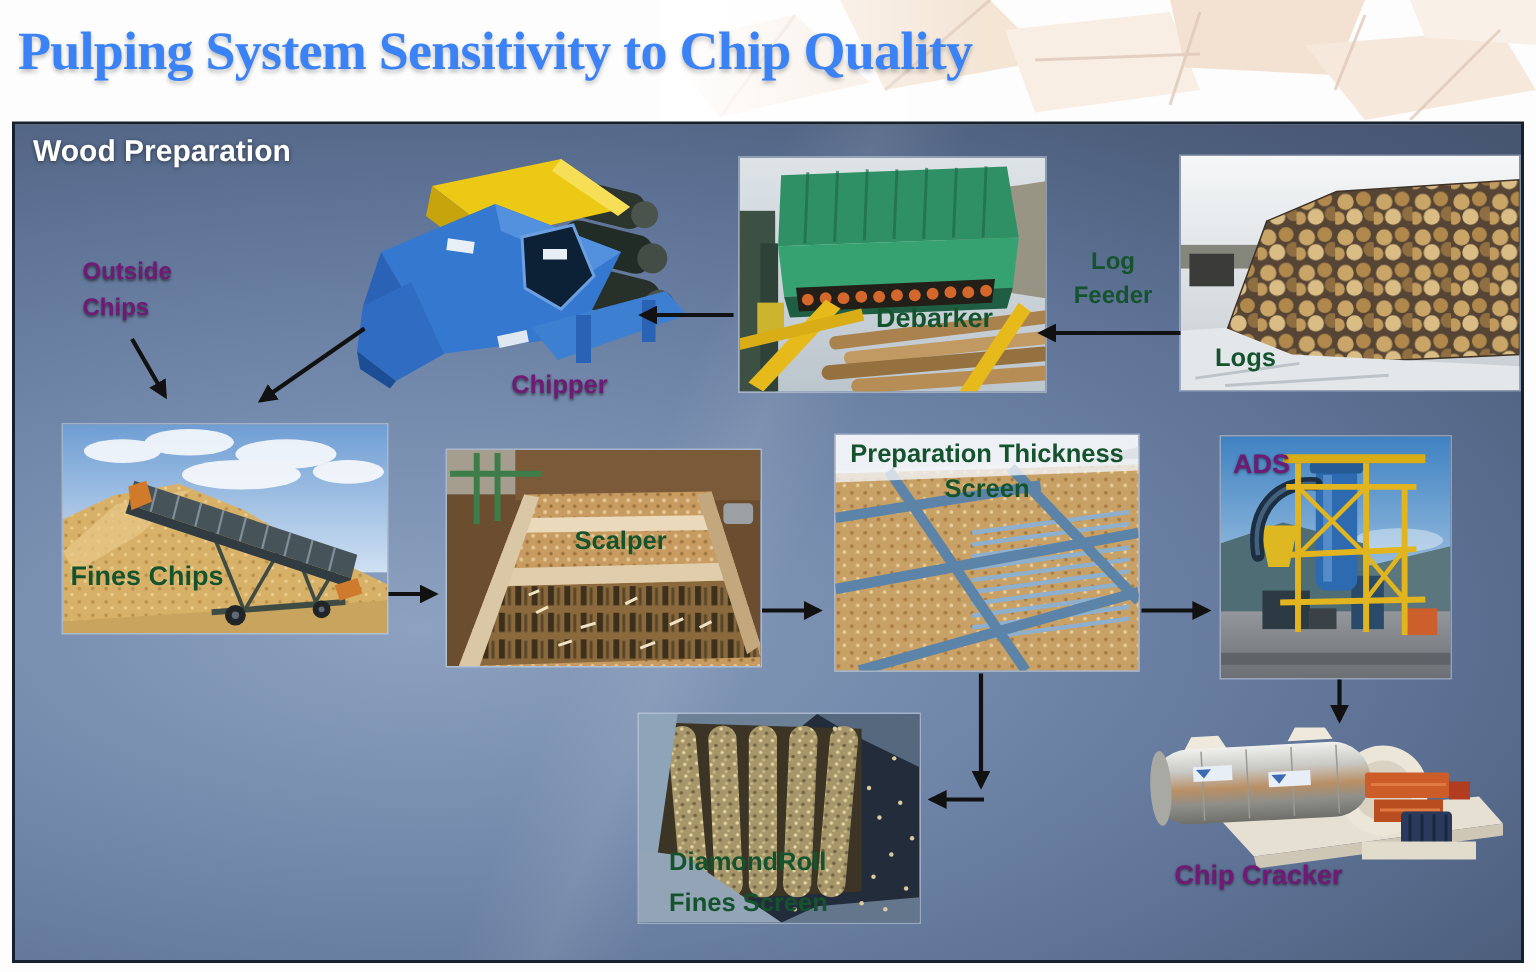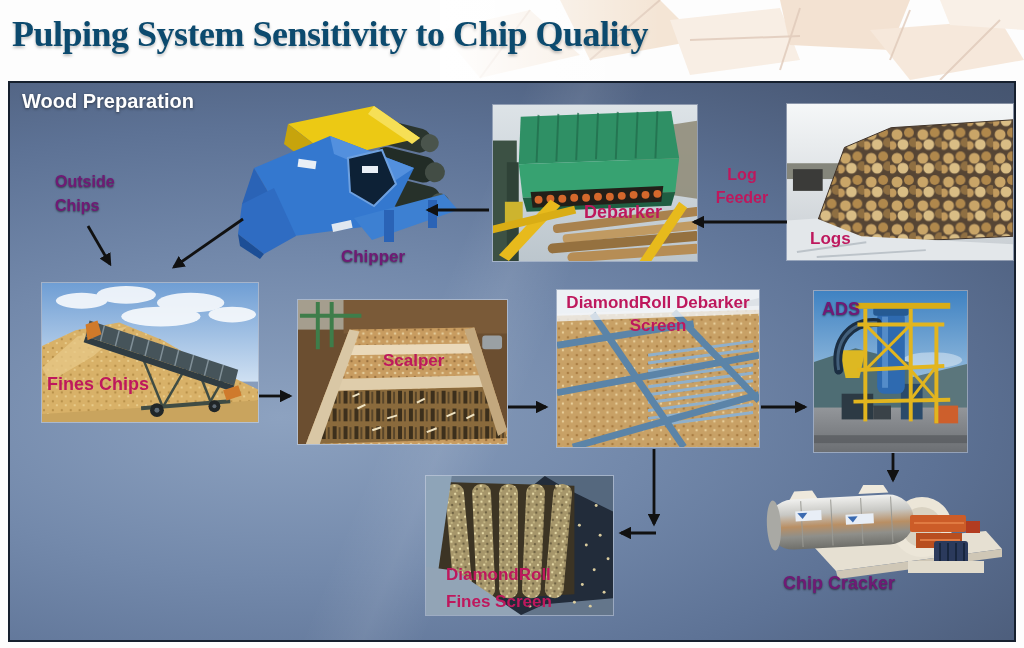--- a/index.html
+++ b/index.html
@@ -2,38 +2,38 @@
 <html><head>
 <meta charset="utf-8">
 <style>
   html,body{margin:0;padding:0;}
   body{font-family:"Liberation Sans",sans-serif;}
   #page{position:relative;width:1024px;height:648px;background:#fdfdfd;overflow:hidden;}
   .abs{position:absolute;}
   #slide-title{
     left:12px;top:10px;width:780px;z-index:5;
     font-family:"Liberation Serif",serif;font-weight:700;font-size:36px;
-    letter-spacing:-0.5px;color:#0c4a6e;line-height:48px;
+    letter-spacing:-0.5px;color:#3b82f6;line-height:48px;
     text-shadow:0 2px 3px rgba(0,0,0,.25);
   }
   #texture{left:440px;top:0;z-index:1;}
   #panel{
     left:8px;top:81px;width:1004px;height:557px;z-index:2;
     border:2px solid #16202e;
     background:
       linear-gradient(112deg, rgba(255,255,255,0) 42%, rgba(255,255,255,.08) 47%, rgba(255,255,255,0) 52%),
       radial-gradient(120% 95% at 27% 60%, #8da2c0 0%, #7389ab 30%, #5d7295 55%, #4a5a77 78%, #3f4e66 100%);
   }
   .photo{z-index:3;box-sizing:border-box;border:1px solid rgba(255,255,255,.35);}
   .photo svg,.cutout svg{display:block;width:100%;height:100%;}
   .cutout{z-index:3;}
   #arrows{left:0;top:0;z-index:6;pointer-events:none;}
   .lbl{z-index:7;line-height:1.35;}
   .lbl-light{color:#701a75;font-weight:700;text-shadow:0 1px 2px rgba(0,0,0,.55);}
-  .lbl-dark{color:#be185d;font-weight:600;}
+  .lbl-dark{color:#14532d;font-weight:600;}
   #panel-heading{left:22px;top:90px;font-size:20px;font-weight:700;color:#fff;
     text-shadow:0 1px 3px rgba(0,0,0,.5);z-index:7;}
   #lbl-outside{left:55px;top:170px;width:84px;font-size:16px;line-height:24px;}
   #lbl-chipper{left:326px;top:246px;width:94px;text-align:center;font-size:17px;}
   #lbl-debarker{left:584px;top:200px;font-size:18px;}
   #lbl-logfeeder{left:708px;top:163px;width:68px;text-align:center;font-size:16px;line-height:23px;font-weight:700;}
   #lbl-logs{left:810px;top:228px;font-size:17px;}
   #lbl-woodchips{left:47px;top:372px;font-size:18px;}
   #lbl-scalper{left:354px;top:350px;font-size:17px;margin-left:29px;}
   #lbl-thickness{left:556px;top:291px;width:204px;text-align:center;font-size:17px;line-height:23px;}
@@ -441,18 +441,18 @@
     </g>
   </svg>
 
   <div class="abs lbl lbl-light" id="lbl-outside">Outside Chips</div>
   <div class="abs lbl lbl-light" id="lbl-chipper">Chipper</div>
   <div class="abs lbl lbl-dark" id="lbl-debarker">Debarker</div>
   <div class="abs lbl lbl-dark" id="lbl-logfeeder">Log Feeder</div>
   <div class="abs lbl lbl-dark" id="lbl-logs">Logs</div>
   <div class="abs lbl lbl-dark" id="lbl-woodchips">Fines Chips</div>
   <div class="abs lbl lbl-dark" id="lbl-scalper">Scalper</div>
-  <div class="abs lbl lbl-dark" id="lbl-thickness">DiamondRoll Debarker Screen</div>
+  <div class="abs lbl lbl-dark" id="lbl-thickness">Preparation Thickness Screen</div>
   <div class="abs lbl lbl-light" id="lbl-ads">ADS</div>
   <div class="abs lbl lbl-dark" id="lbl-fines">DiamondRoll Fines Screen</div>
   <div class="abs lbl lbl-light" id="lbl-cracker">Chip Cracker</div>
 
 </div>
 
 </body></html>

